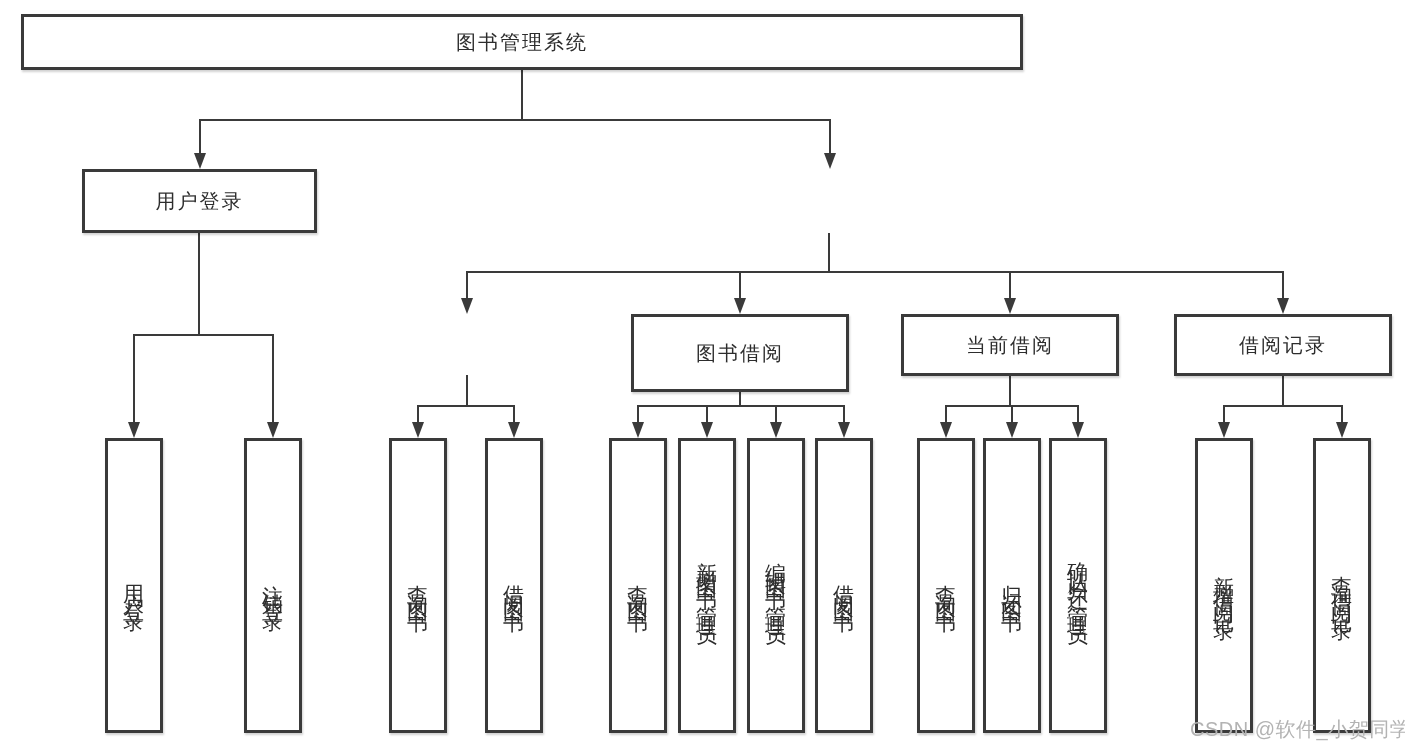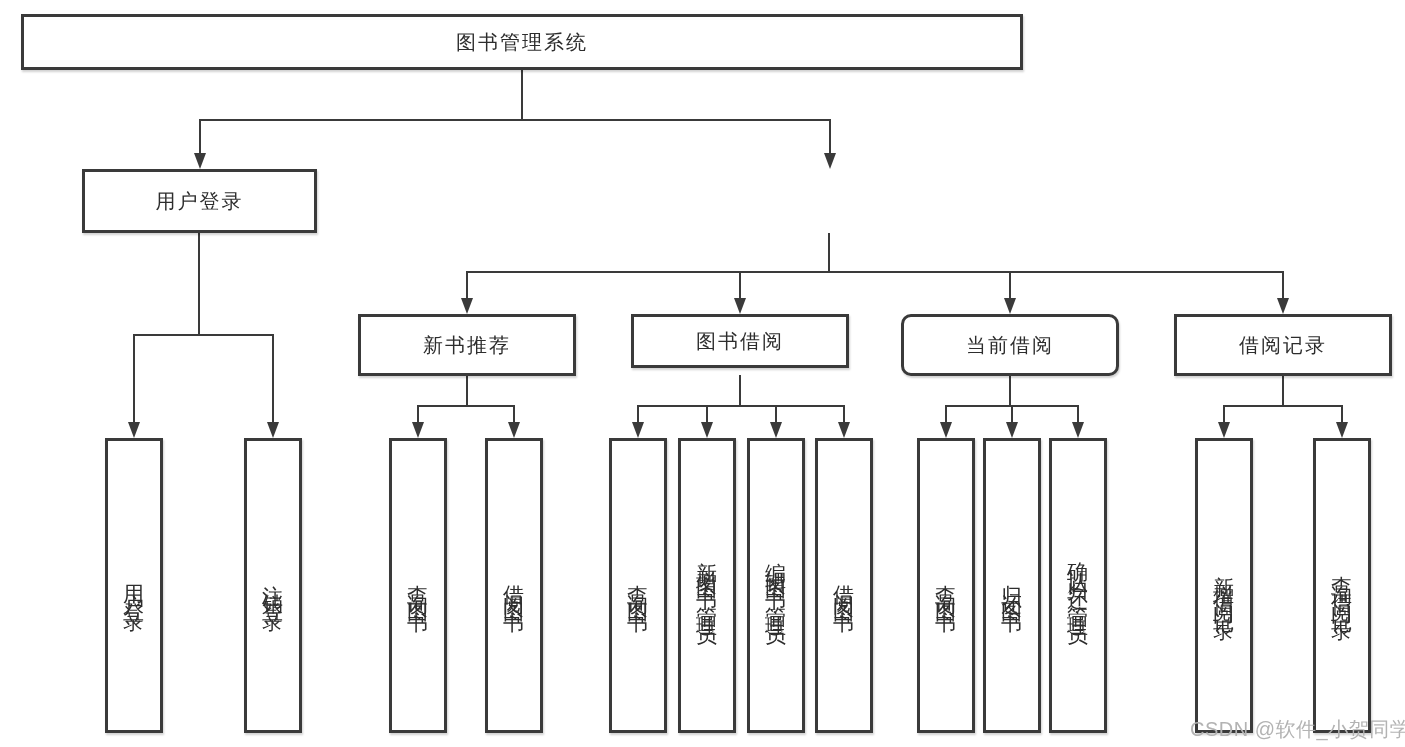--- a/index.html
+++ b/index.html
@@ -120,27 +120,24 @@
   <div class="arrow" style="left:1336px;top:422px;"></div>
 
   <div class="box h" style="left:21px;top:14px;width:1002px;height:56px;font-family:Liberation Mono, monospace;">
     <span>图书管理系统</span>
   </div>
 
   <div class="box h" style="left:82px;top:169px;width:235px;height:64px;">
     <span>用户登录</span>
   </div>
 
-  <div class="box h" style="left:358px;top:314px;width:218px;height:62px;">
-    <span>新书推荐</span>
-  </div>
-  <div class="box h" style="left:631px;top:314px;width:218px;height:54px;font-family:Liberation Serif, serif;">
+  <div class="box h" style="left:631px;top:314px;width:218px;height:78px;font-family:Liberation Serif, serif;">
     <span>图书借阅</span>
   </div>
-  <div class="box h" style="left:901px;top:314px;width:218px;height:62px;border-radius:10px;">
+  <div class="box h" style="left:901px;top:314px;width:218px;height:62px;">
     <span>当前借阅</span>
   </div>
   <div class="box h" style="left:1174px;top:314px;width:218px;height:62px;">
     <span>借阅记录</span>
   </div>
 
   <div class="box v" style="left:105px;top:438px;width:58px;height:295px;">
     <span>用户登录</span>
   </div>
   <div class="box v" style="left:244px;top:438px;width:58px;height:295px;">

